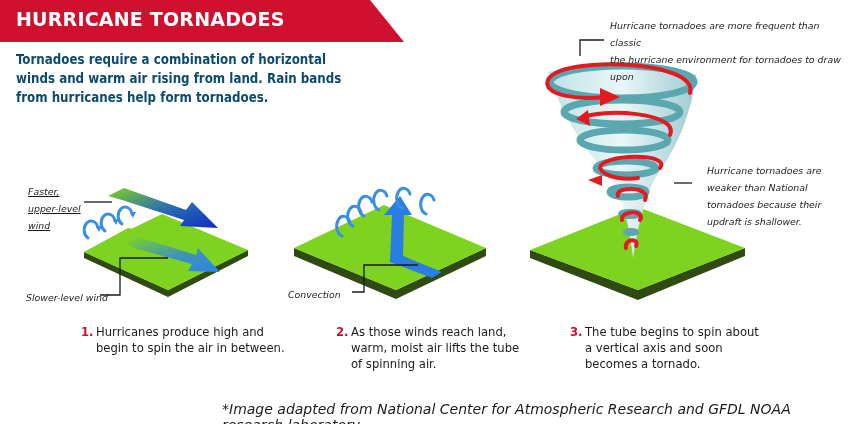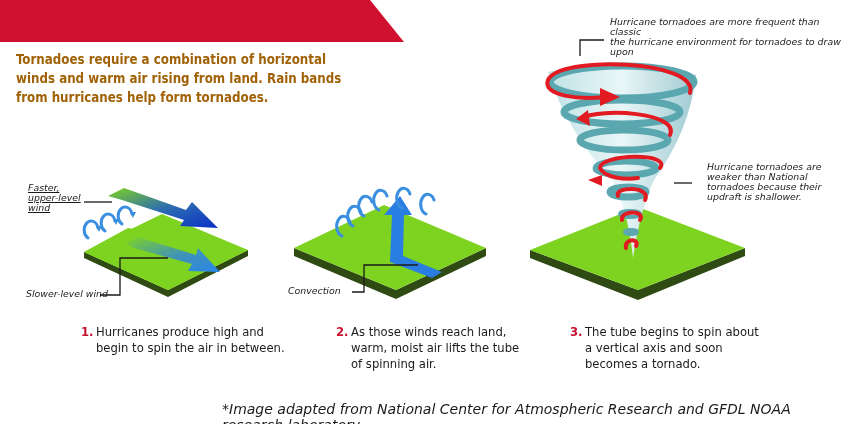--- a/index.html
+++ b/index.html
@@ -1,33 +1,34 @@
 <!DOCTYPE html>
 <html><head>
 <meta charset="utf-8">
 <style>
   html, body { margin: 0; padding: 0; background: #ffffff; }
   body { width: 848px; height: 424px; position: relative; overflow: hidden; font-family: "DejaVu Sans", sans-serif; color: #1a1a1a; }
   .banner { position: absolute; left: 0; top: 0; width: 404px; height: 42px; }
   .banner svg { position: absolute; left: 0; top: 0; }
   .banner-title { position: absolute; left: 16px; top: 8px; color: #ffffff; font-family: "DejaVu Sans", sans-serif; font-weight: bold; font-size: 19px; letter-spacing: 0.2px; }
-  .intro { position: absolute; left: 16px; top: 50px; width: 330px; font-size: 13.2px; line-height: 19px; font-weight: bold; color: #a16207; font-family: "DejaVu Sans Condensed", "DejaVu Sans", sans-serif; }
-  .ann { position: absolute; font-style: italic; font-size: 9.4px; line-height: 10px; color: #1b1b1b; font-family: "DejaVu Sans", sans-serif; }
+  .intro { position: absolute; left: 16px; top: 50px; width: 330px; font-size: 13.2px; line-height: 19px; font-weight: bold; color: #0c4a6e; font-family: "DejaVu Sans Condensed", "DejaVu Sans", sans-serif; }
+  .ann { position: absolute; font-style: italic; font-size: 9.4px; line-height: 17px; color: #1b1b1b; font-family: "DejaVu Sans", sans-serif; }
   .step { position: absolute; font-size: 11.6px; line-height: 16px; color: #1b1b1b; font-family: "DejaVu Sans", sans-serif; }
   .step .num { position: absolute; left: -15px; top: 0; color: #c8102e; font-weight: bold; }
   .footnote { position: absolute; left: 222px; top: 401px; font-style: italic; font-size: 14px; color: #1b1b1b; font-family: "DejaVu Sans", sans-serif; }
   svg.art { position: absolute; left: 0; top: 0; }
 </style>
 </head>
 <body>
 
 <div class="banner">
   <svg width="404" height="42">
     <polygon points="0,0 370,0 404,42 0,42" fill="#d0102f"></polygon>
   </svg>
+  <div class="banner-title">HURRICANE TORNADOES</div>
 </div>
 
 <div class="intro">
   <div>Tornadoes require a combination of horizontal</div>
   <div>winds and warm air rising from land. Rain bands</div>
   <div>from hurricanes help form tornadoes.</div>
 </div>
 
 <svg class="art" width="848" height="424" viewBox="0 0 848 424">
   <defs>

